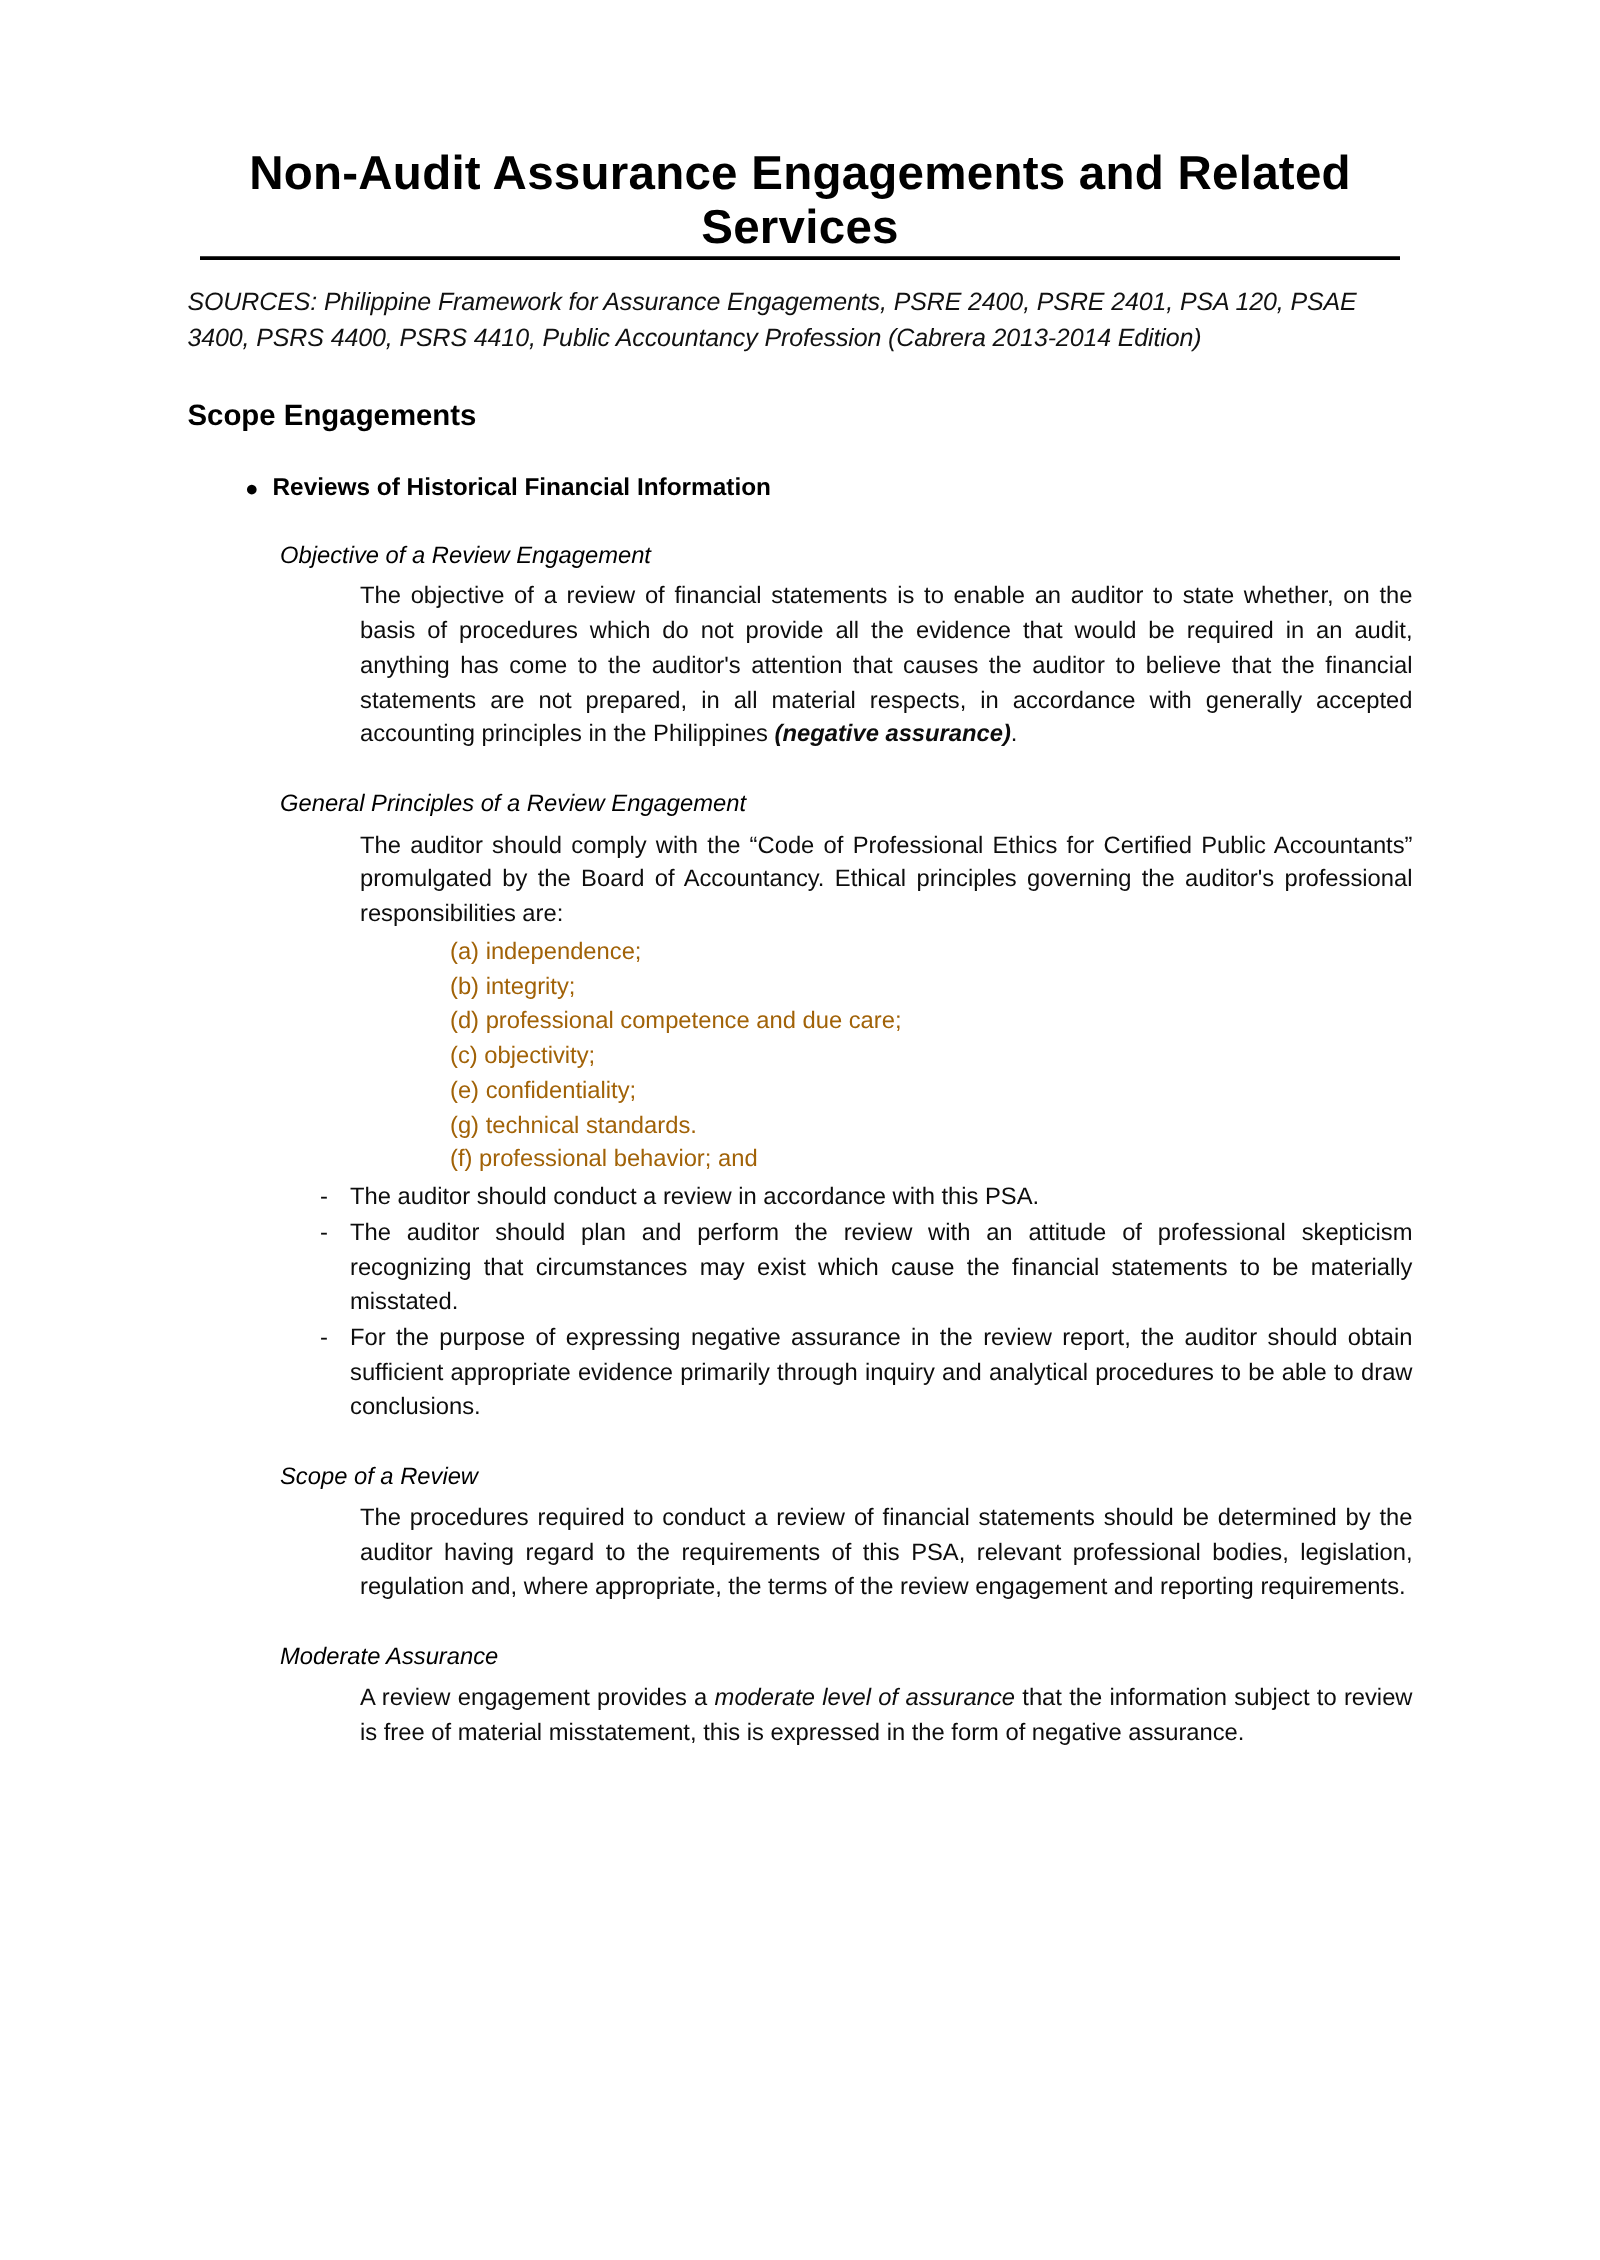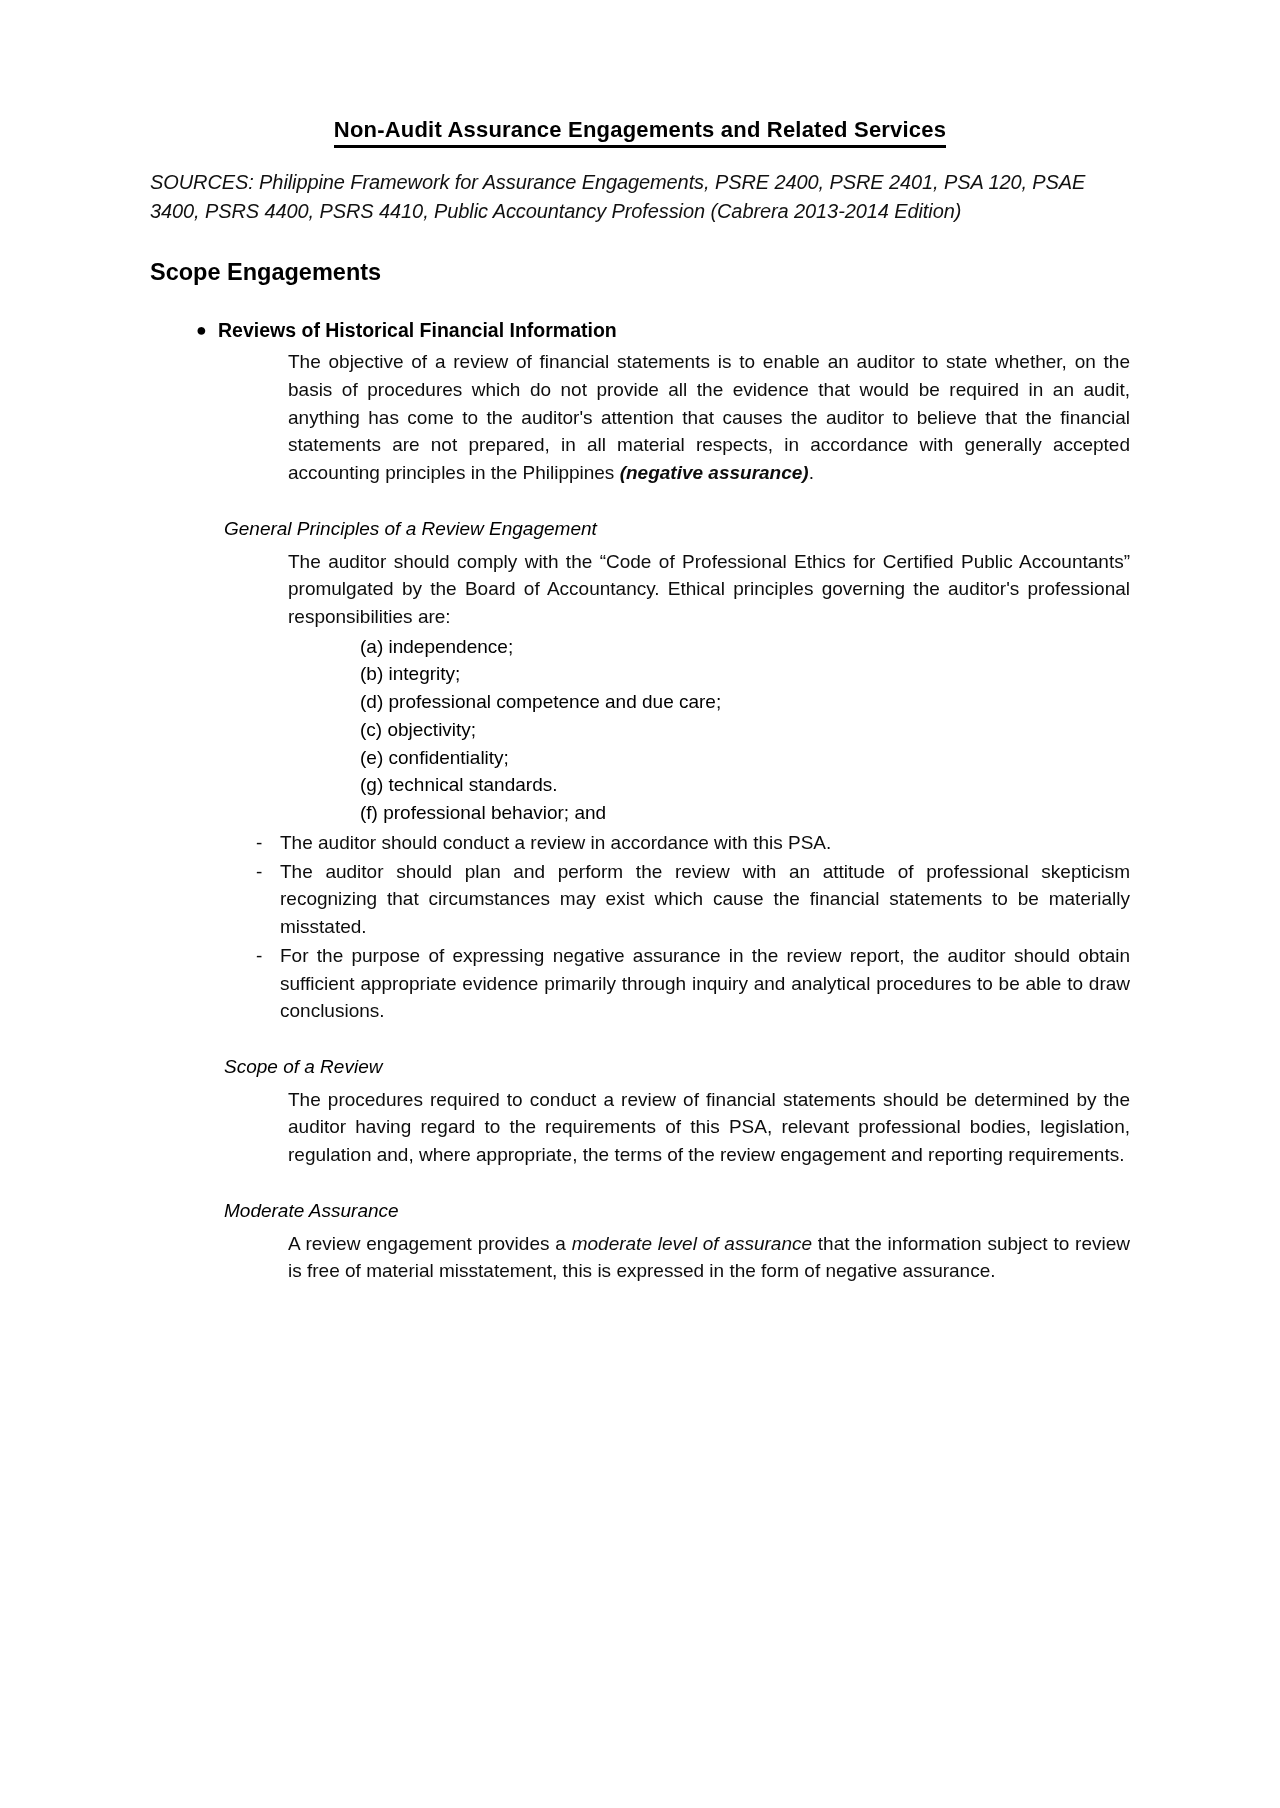--- a/index.html
+++ b/index.html
@@ -19,21 +19,21 @@
     width: 1280px;
     height: 1808px;
     box-sizing: border-box;
     padding: 118px 150px 60px 150px;
     background: #ffffff;
   }
 
   
   .doc-title {
     text-align: center;
-    font-size: 22px;
+    font-size: 38px;
     font-weight: bold;
     letter-spacing: 0.2px;
     line-height: 1.12;
     margin: 0 0 4px 0;
     padding: 0 10px;
     color: #000;
     font-stretch: condensed;
   }
   .doc-title span.u {
     border-bottom: 3px solid #000;
@@ -99,21 +99,21 @@
   }
   .body-par.first { margin-top: 6px; }
   .body-par b { font-weight: bold; font-style: italic; }
   .body-par i { font-style: italic; }
 
   
   .letter-list {
     margin: 2px 0 0 210px;
     font-size: 19px;
     line-height: 1.46;
-    color: #000000;
+    color: #a16207;
   }
   .letter-list .li {
     white-space: nowrap;
   }
 
   
   .dash-list {
     margin: 2px 0 0 106px;
     font-size: 19px;
     line-height: 1.46;
@@ -141,20 +141,21 @@
   <h1 class="doc-title"><span class="u">Non-Audit Assurance Engagements and Related Services</span></h1>
 
   <p class="sources">SOURCES: Philippine Framework for Assurance Engagements, PSRE 2400, PSRE 2401, PSA 120, PSAE 3400, PSRS 4400, PSRS 4410, Public Accountancy Profession (Cabrera 2013-2014 Edition)</p>
 
   <h2 class="section-heading">Scope Engagements</h2>
 
   <h3 class="bullet-heading">
     <span class="dot">●</span><span>Reviews of Historical Financial Information</span>
   </h3>
 
+  <p class="topic">Objective of a Review Engagement</p>
   <p class="body-par first"><span>The objective of a review of financial statements is to enable an auditor to state  whether, on the basis of procedures which do not provide all the evidence that  would be required in an audit, anything has come to the auditor's attention that   causes the auditor to believe that the financial statements are not prepared, in  all material respects, in accordance with generally accepted accounting  principles in the Philippines </span><b>(negative assurance)</b><span>.</span></p>
 
   <p class="topic">General Principles of a Review Engagement</p>
   <p class="body-par first">The auditor should comply with the “Code of Professional Ethics for Certified Public Accountants” promulgated by the Board of Accountancy. Ethical principles governing the auditor's professional responsibilities are:</p>
 
   <div class="letter-list">
     <div class="li">(a) independence;</div>
     <div class="li">(b) integrity;</div>
     <div class="li">(d) professional competence and due care;</div>
     <div class="li">(c) objectivity;</div>

